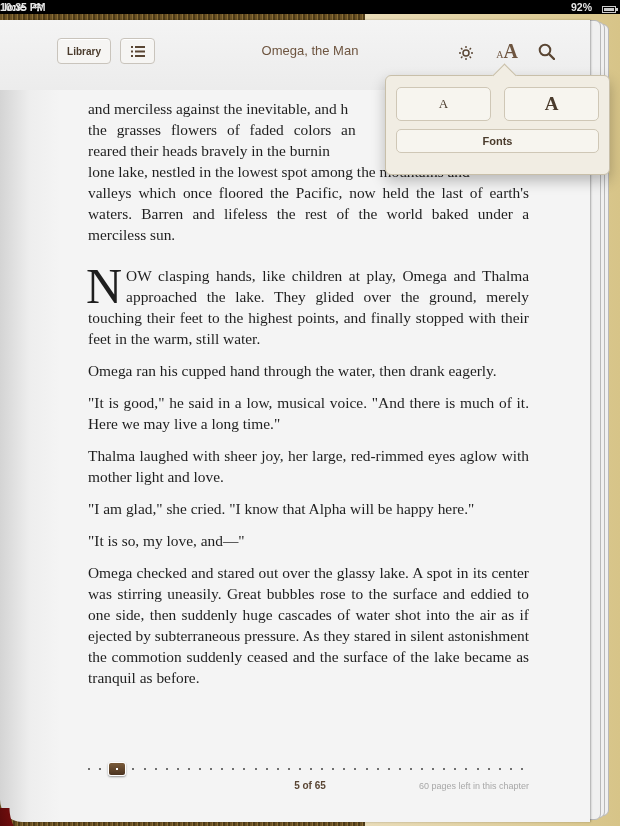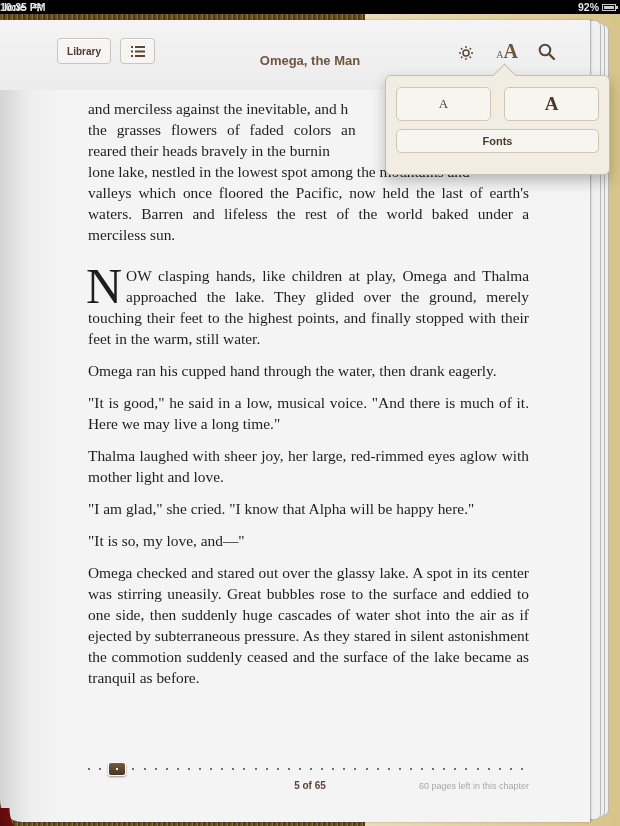--- a/index.html
+++ b/index.html
@@ -1,32 +1,32 @@
 <!DOCTYPE html>
 <html><head>
 <meta charset="utf-8">
 <style>
   *{box-sizing:border-box;margin:0;padding:0}
   html,body{width:620px;height:826px;overflow:hidden;background:#000}
   body{position:relative;font-family:"Liberation Sans",sans-serif}
   .statusbar{position:absolute;left:0;top:0;width:620px;height:14px;background:#000;color:#e6e6e6;font-size:10.5px;font-weight:bold;display:flex;align-items:center;padding:0 4px}
   .statusbar .left{display:flex;align-items:center;gap:6px}
   .statusbar .time{position:absolute;left:0;right:0;text-align:left;top:1px}
-  .statusbar .right{margin-left:auto;display:flex;align-items:center;gap:3px}
+  .statusbar .right{margin-left:auto;display:flex;align-items:flex-end;gap:10px}
   .battery{width:14px;height:7px;border:1px solid #ccc;position:relative}
   .battery:after{content:"";position:absolute;left:1px;top:1px;width:10px;height:3px;background:#ccc}
   .battery:before{content:"";position:absolute;right:-3px;top:1px;width:2px;height:3px;background:#ccc}
   .leather{position:absolute;left:0;top:14px;width:620px;height:812px;background:repeating-linear-gradient(90deg,#6b5224 0 2px,#8a6e36 2px 3px,#4e3b18 3px 5px)}
   .rightbg{position:absolute;left:365px;top:14px;width:255px;height:812px;background:linear-gradient(90deg,#e9dcb8,#d7c488)}
   .stack{position:absolute;top:24px;height:792px;background:#f0f0f0;border:1px solid #b8b8b8;border-radius:0 6px 6px 0}
   .page{position:absolute;left:0;top:20px;width:590px;height:802px;background:linear-gradient(90deg,#d4d4d4 0,#eeeeee 30px,#f4f4f4 60px,#f4f4f4 100%);border-radius:22px 0 0 22px;box-shadow:1px 0 2px rgba(0,0,0,.3)}
   .pagecurl{position:absolute;left:0;top:788px;width:50px;height:36px;background:radial-gradient(circle at 100% 0,transparent 40px,#6e0d0d 41px,#4a0808 100%)}
   .topbar{position:absolute;left:0;top:0;width:590px;height:70px;background:linear-gradient(#f4f4f4,#ececec)}
   .btn{position:absolute;border:1px solid #c9c4bc;border-radius:4px;background:#f6f5f3;color:#4a3b2c;font-size:10px;font-weight:bold;display:flex;align-items:center;justify-content:center;box-shadow:0 1px 0 #fff inset}
-  .title{position:absolute;left:200px;width:220px;top:33px;text-align:center;color:#6e5540;font-size:13px;font-weight:bold}
+  .title{position:absolute;left:200px;width:220px;top:23px;text-align:center;color:#6e5540;font-size:13px;font-weight:normal}
   .ticon{position:absolute;color:#6e5540;display:flex;align-items:center;justify-content:center}
   .text{position:absolute;left:88px;width:441px;font-family:"Liberation Serif",serif;font-size:15.4px;line-height:21px;color:#1e1e1e;text-align:justify}
   .text p{margin-bottom:11px}
   .dropcap{float:left;font-size:50px;line-height:38px;margin:2px 4px -2px -2px;font-family:"Liberation Serif",serif}
   .popover{position:absolute;left:385px;top:75px;width:225px;height:100px;background:#f1ede3;border:1px solid #c8bfa9;border-radius:6px;box-shadow:0 6px 14px rgba(0,0,0,.25)}
   .popover:before{content:"";position:absolute;left:110px;top:-9px;width:16px;height:16px;background:#f1ede3;border-left:1px solid #c8bfa9;border-top:1px solid #c8bfa9;transform:rotate(45deg)}
   .pbtn{position:absolute;background:#f7f5ef;border:1px solid #cfc7b6;border-radius:5px;display:flex;align-items:center;justify-content:center;color:#4a3b2c}
   .scrubber{position:absolute;left:88px;top:762px;width:441px;height:14px}
   .dot{position:absolute;top:6px;width:2px;height:2px;background:#444;border-radius:1px}
   .thumb{position:absolute;left:20px;top:0;width:18px;height:14px;background:linear-gradient(#7a5b3a,#4b3320);border:1px solid #fff;border-radius:3px;box-shadow:0 1px 2px rgba(0,0,0,.4)}

